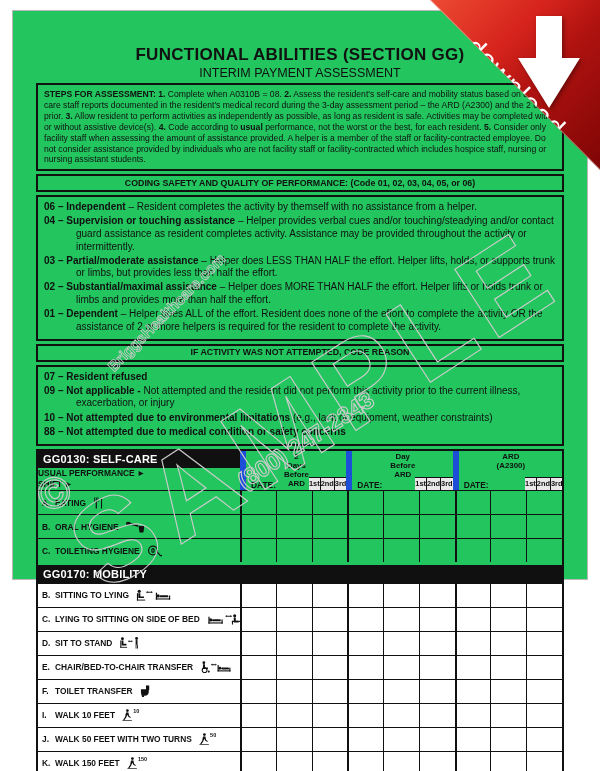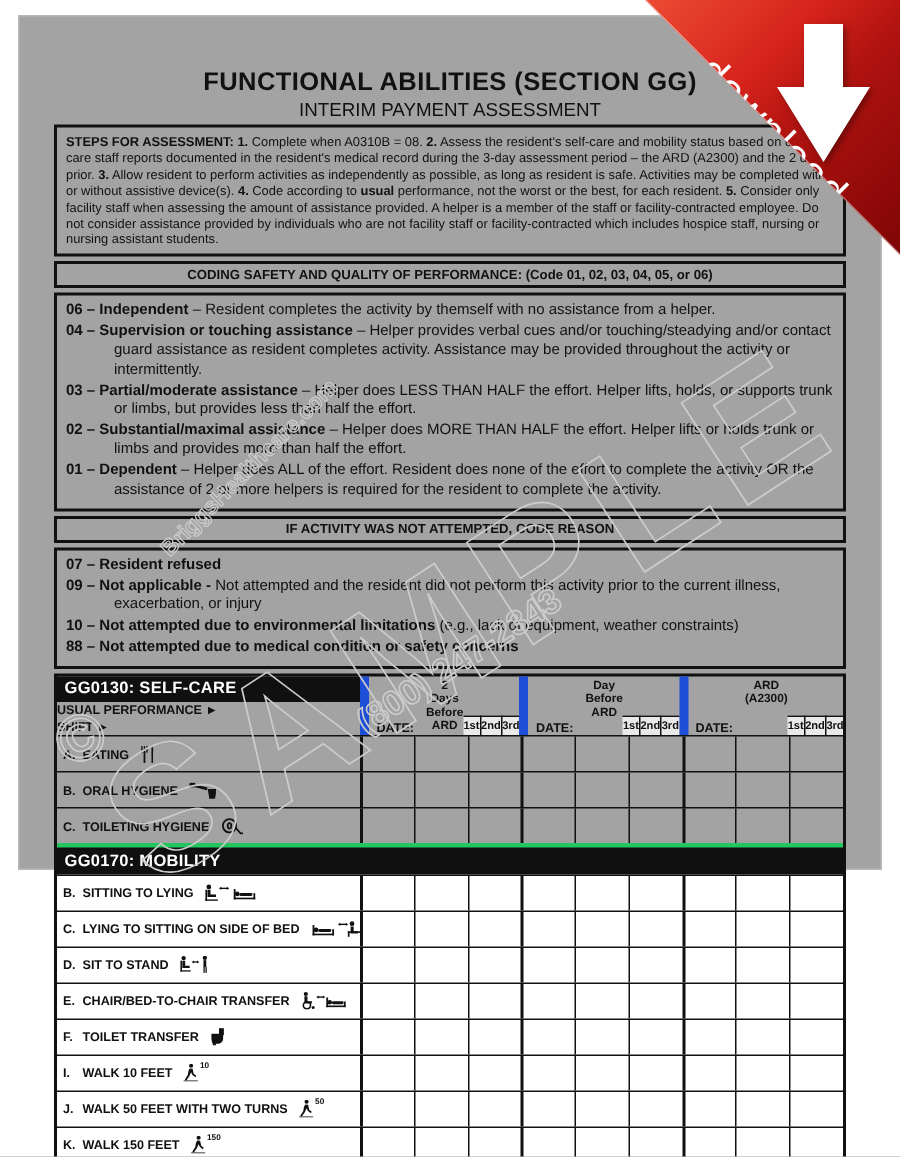--- a/index.html
+++ b/index.html
@@ -1,20 +1,20 @@
 <!DOCTYPE html>
 <html><head>
 <meta charset="utf-8">
 <style>
   html,body{margin:0;padding:0}
   body{width:600px;height:771px;position:relative;background:#fff;overflow:hidden;
        font-family:"Liberation Sans",sans-serif;color:#111;}
 
   
-  .page{position:absolute;left:12px;top:10px;width:576px;height:570px;background:#a3a3a3;
+  .page{position:absolute;left:12px;top:10px;width:576px;height:570px;background:#22c55e;
         border:1px solid #b9b9b9;box-sizing:border-box;padding:34px 23px 0;}
 
   .title1{font-size:17px;font-weight:bold;text-align:center;letter-spacing:.3px}
   .title2{font-size:12.5px;font-weight:normal;text-align:center;margin-top:1px}
 
   .box{border:2px solid #111;margin-top:3px;padding:4px 6px;font-size:8.6px;line-height:1.27}
   .strip{border:2px solid #111;margin-top:3px;text-align:center;font-weight:bold;
          font-size:8.8px;padding:1.5px 0 2.5px}
   .num{font-weight:bold}
   .code{font-size:10px;line-height:1.26;margin:0 0 1.5px 0;padding-left:32px;text-indent:-32px}

